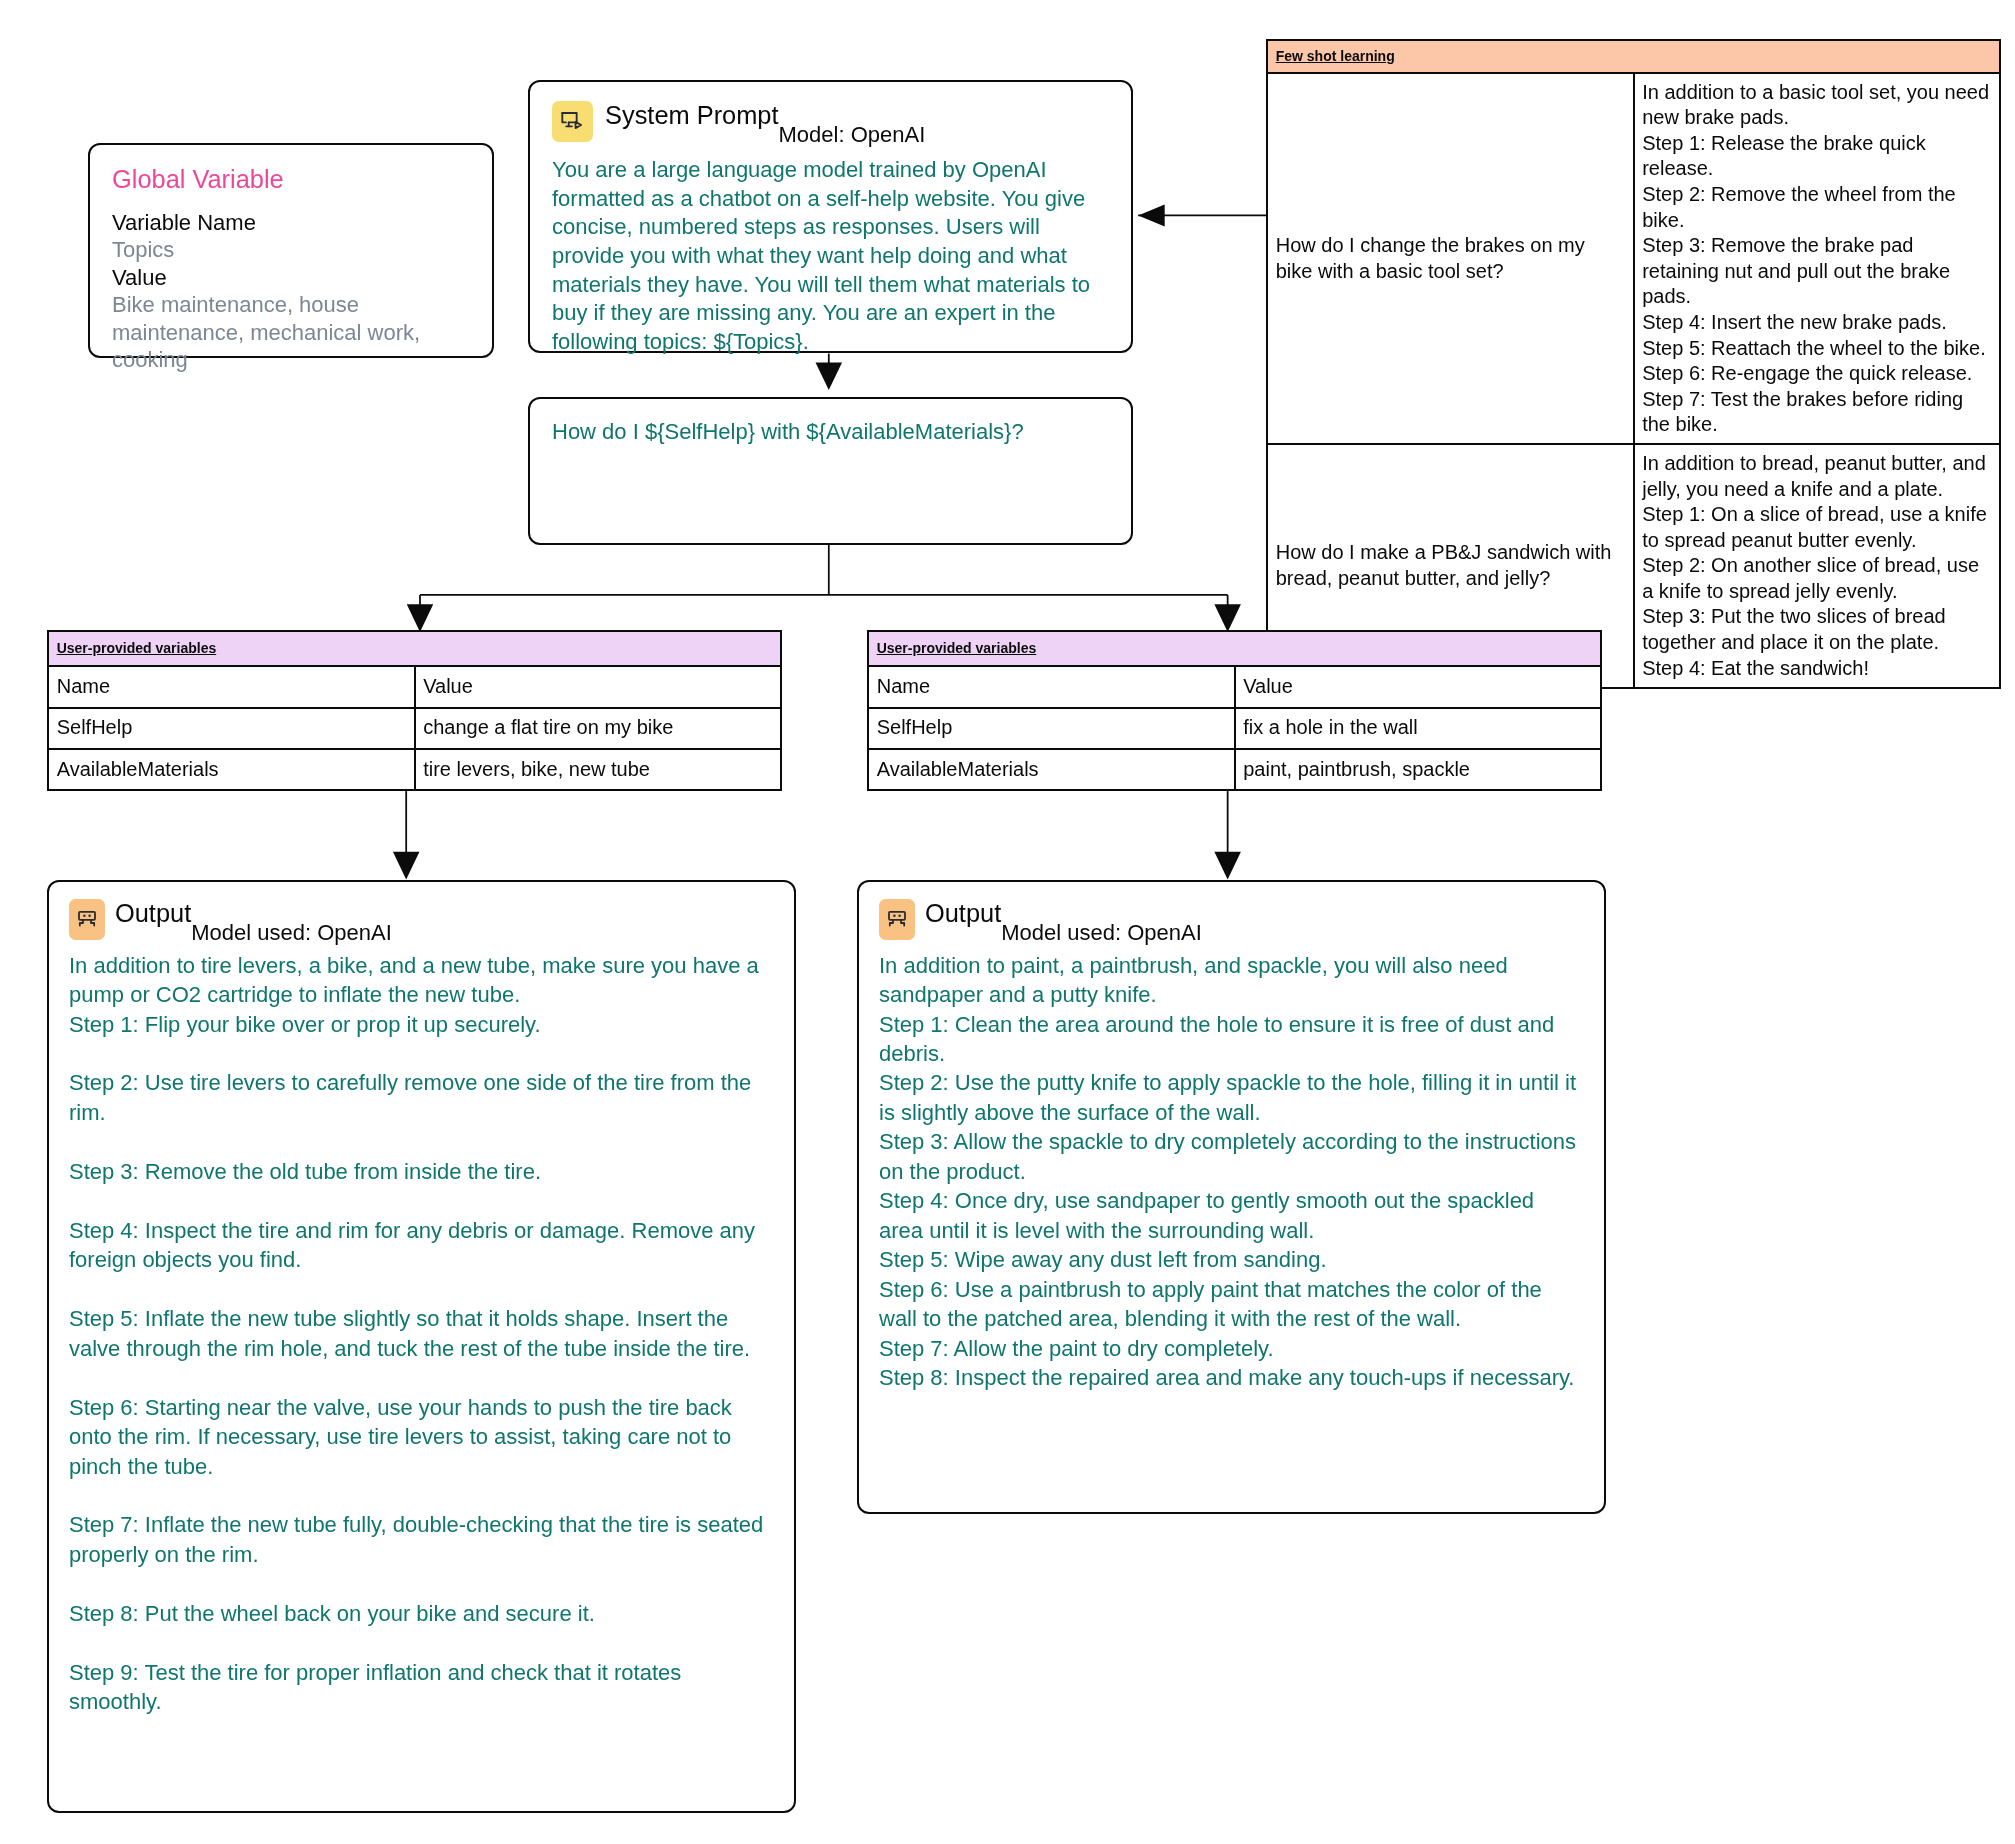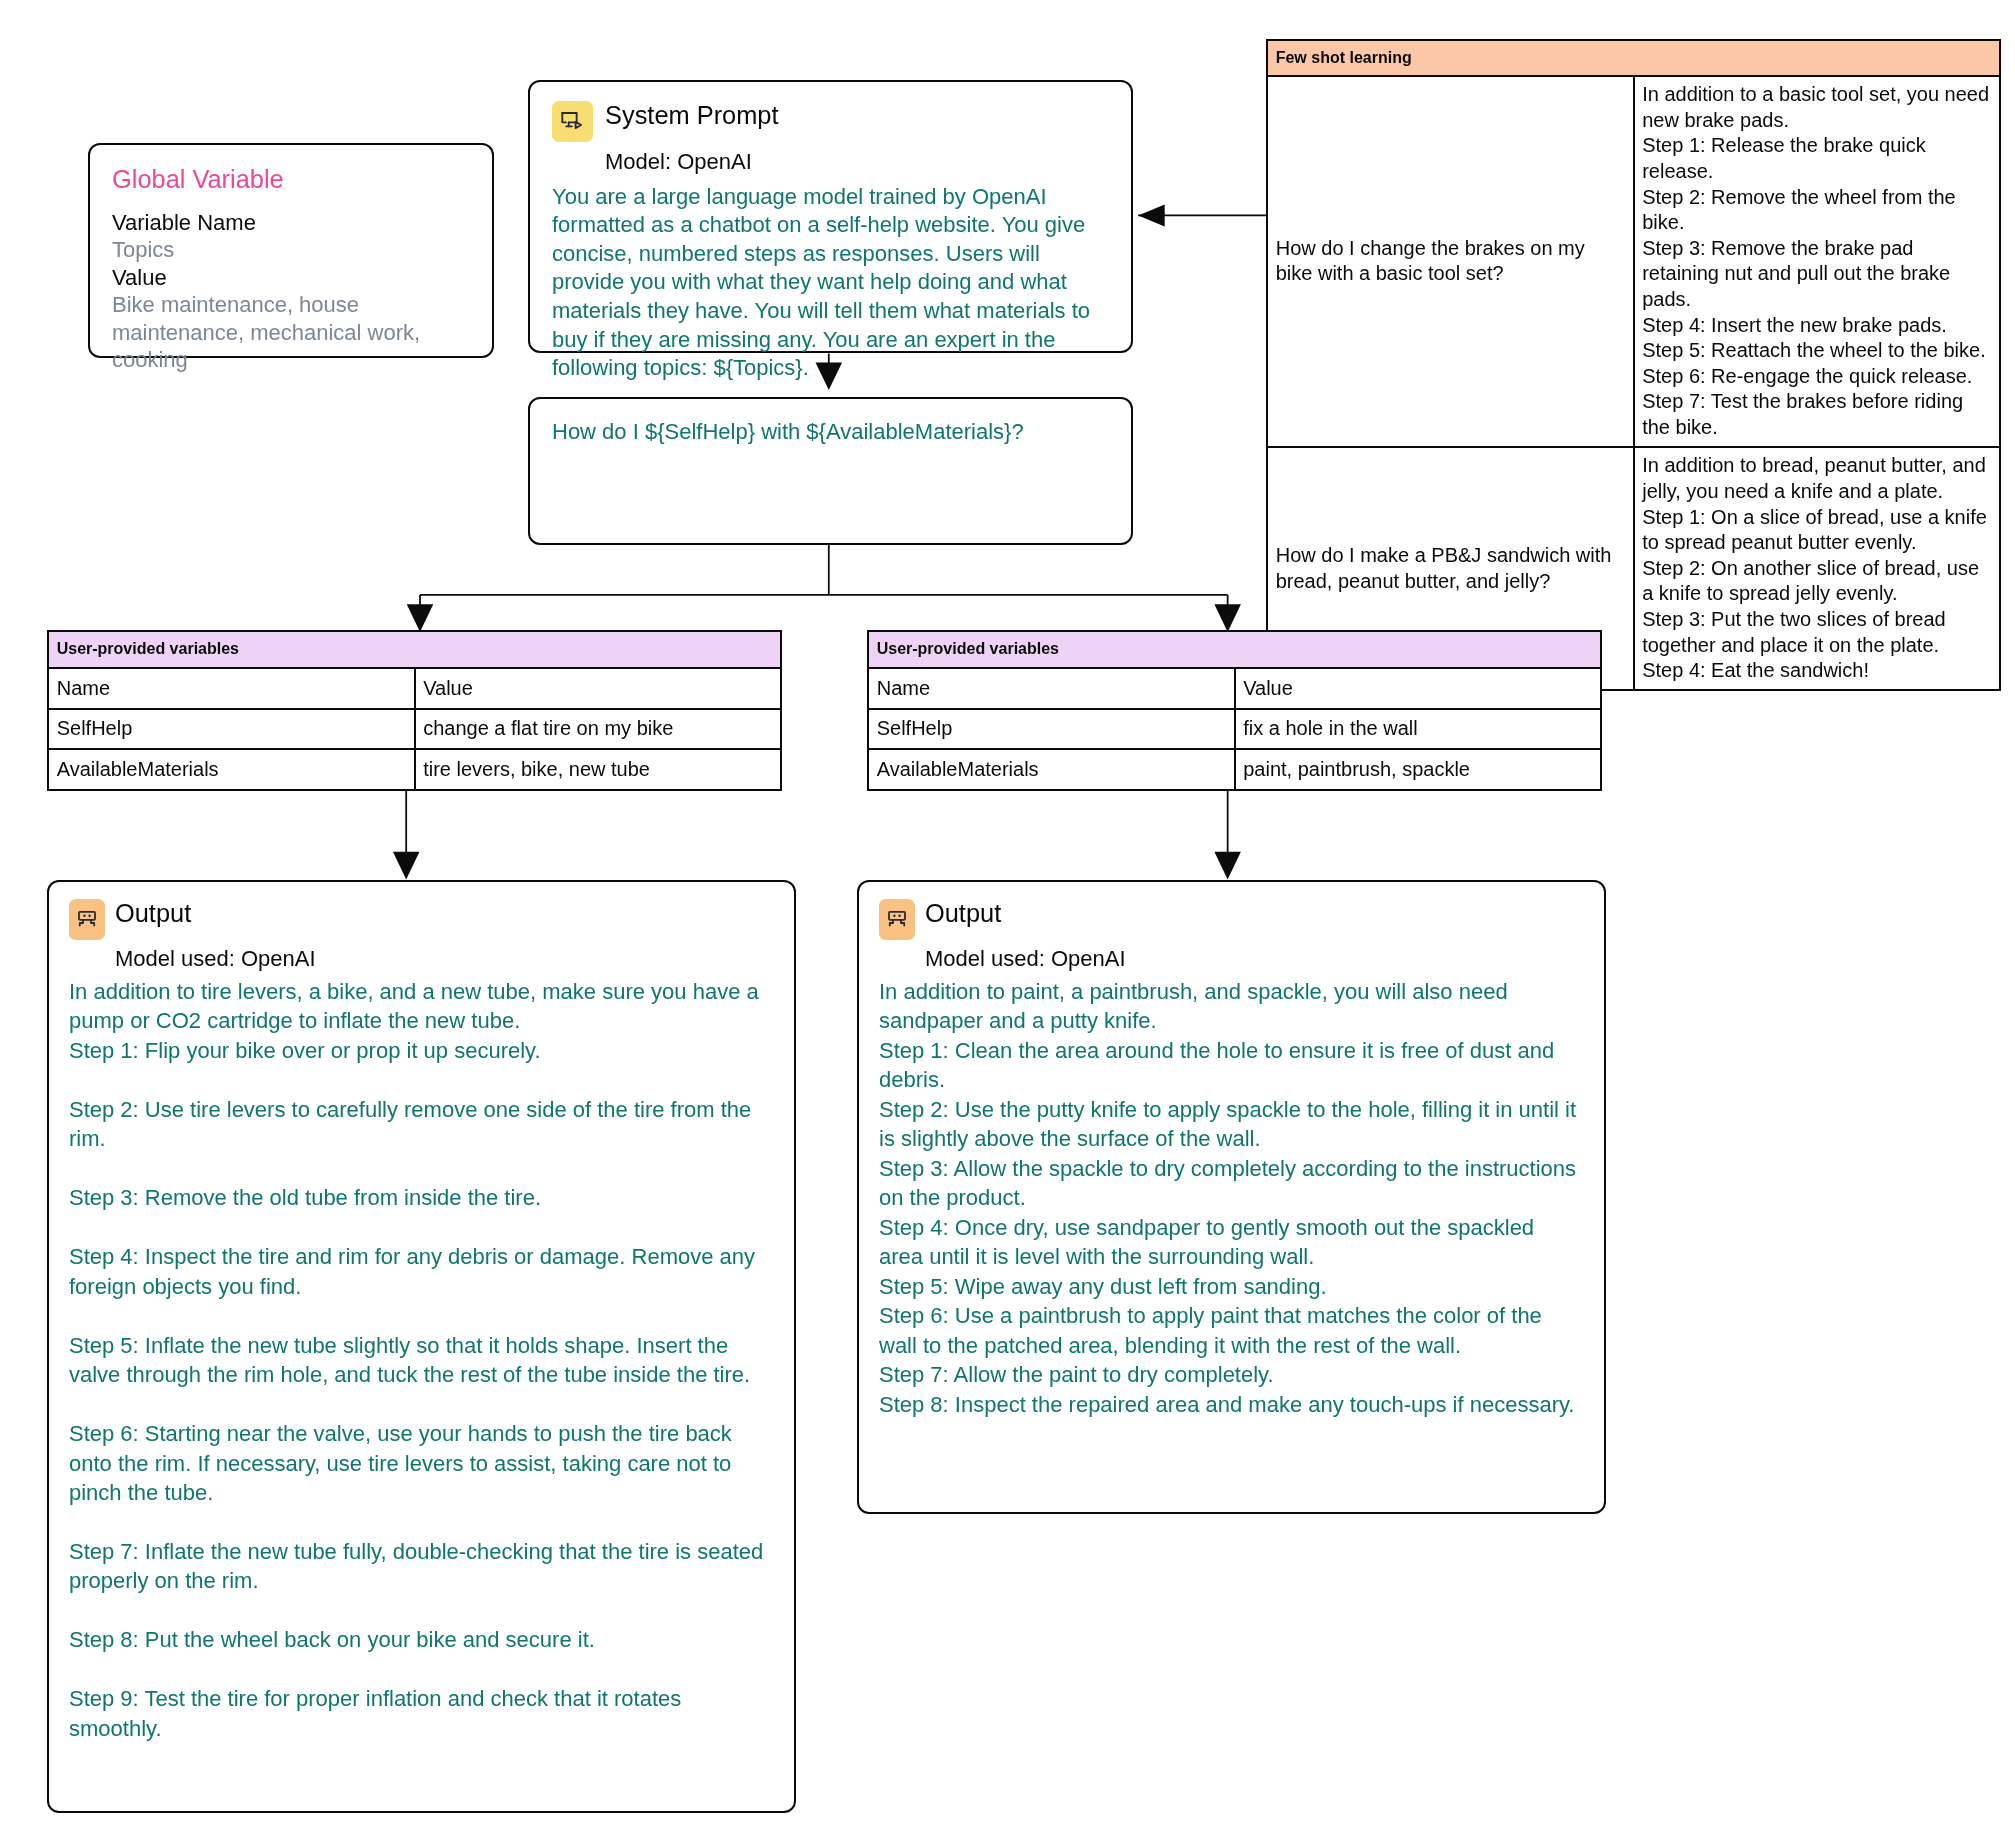--- a/index.html
+++ b/index.html
@@ -35,21 +35,21 @@
     width:41px;height:41px;
     border-radius:6.6px;
     display:flex;align-items:center;justify-content:center;
     flex:0 0 auto;
   }
   .icon-chip svg{display:block;}
   .chip-yellow{background:#f8dd73;}
   .chip-purple{background:#bcb7f7;}
   .chip-orange{background:#f9c283;}
 
-  .head-text{display:flex;flex-direction:column;justify-content:flex-start;padding-top:1.1px;}
+  .head-text{display:flex;flex-direction:row;justify-content:flex-start;padding-top:1.1px;}
   .node-title{font-size:25.4px;line-height:1.04;font-weight:400;color:#0b0b0b;}
   .node-sub{font-size:22px;line-height:1.25;color:#0b0b0b;margin-top:19px;}
 
   .node-body{
     font-size:22px;
     line-height:1.30;
     color:#0f766e;
     white-space:pre-wrap;
   }
   .node-body.spaced{line-height:1.34;}
@@ -73,22 +73,23 @@
     padding:5.5px 7.7px;
     font-size:20px;
     line-height:1.28;
     font-weight:400;
     text-align:left;
     vertical-align:middle;
     color:#0b0b0b;
   }
   .tbl .title-row td{
     font-weight:bold;
-    font-size:16px;
+    font-size:14px;
     padding:6.6px 7.7px;
+    text-decoration:underline;
   }
   .title-peach{background:#fbc7a8;}
   .title-lilac{background:#eed3f6;}
   .resp-cell{white-space:pre-line;vertical-align:top;padding-top:6.6px;}
   .user-cell{white-space:pre-line;vertical-align:middle;}
 
   
   svg.wires{position:absolute;left:0;top:0;width:2015px;height:1844px;pointer-events:none;}
   svg.wires path,svg.wires line{fill:none;stroke:#0b0b0b;stroke-width:3.2;}
 </style>

